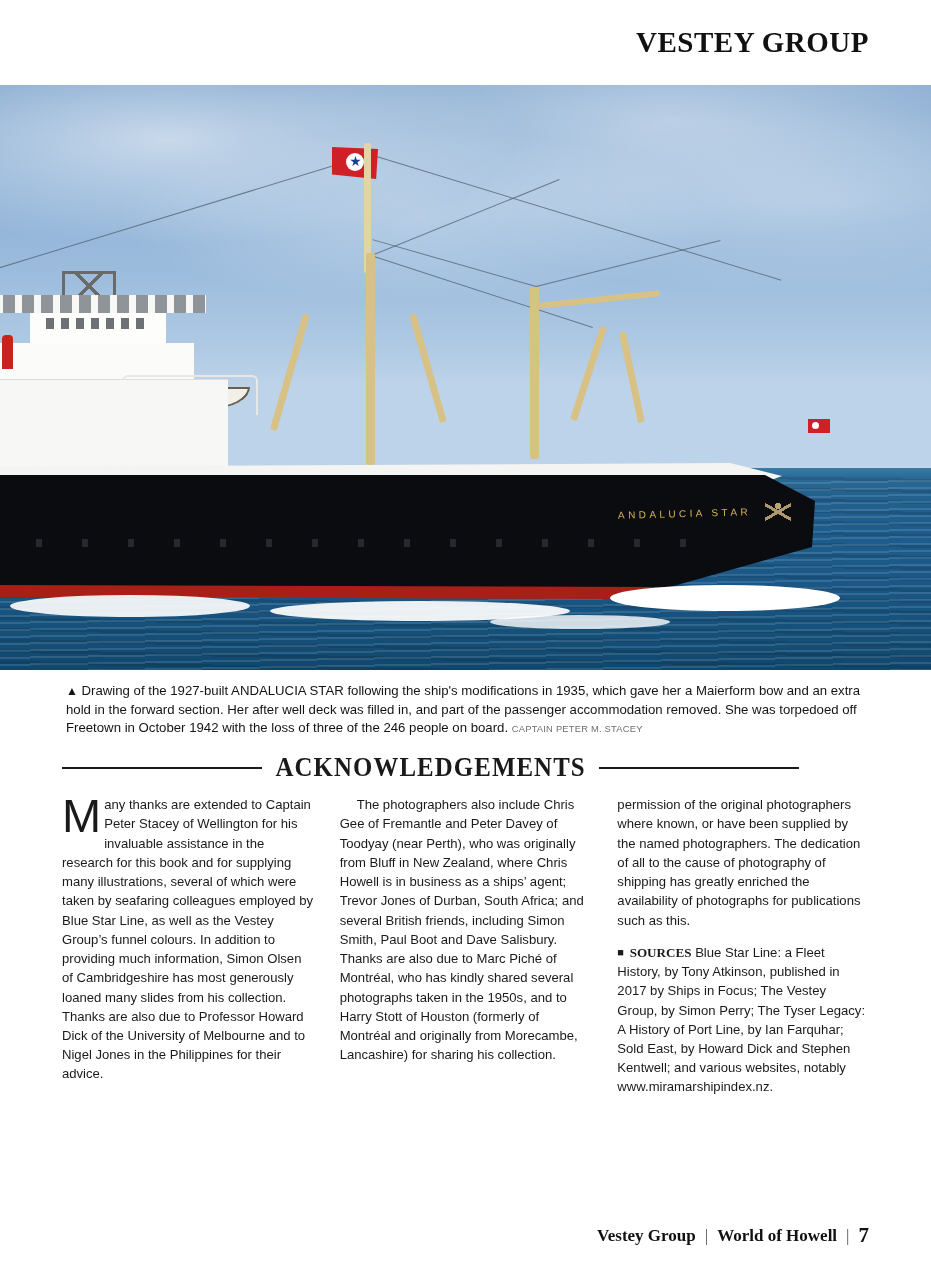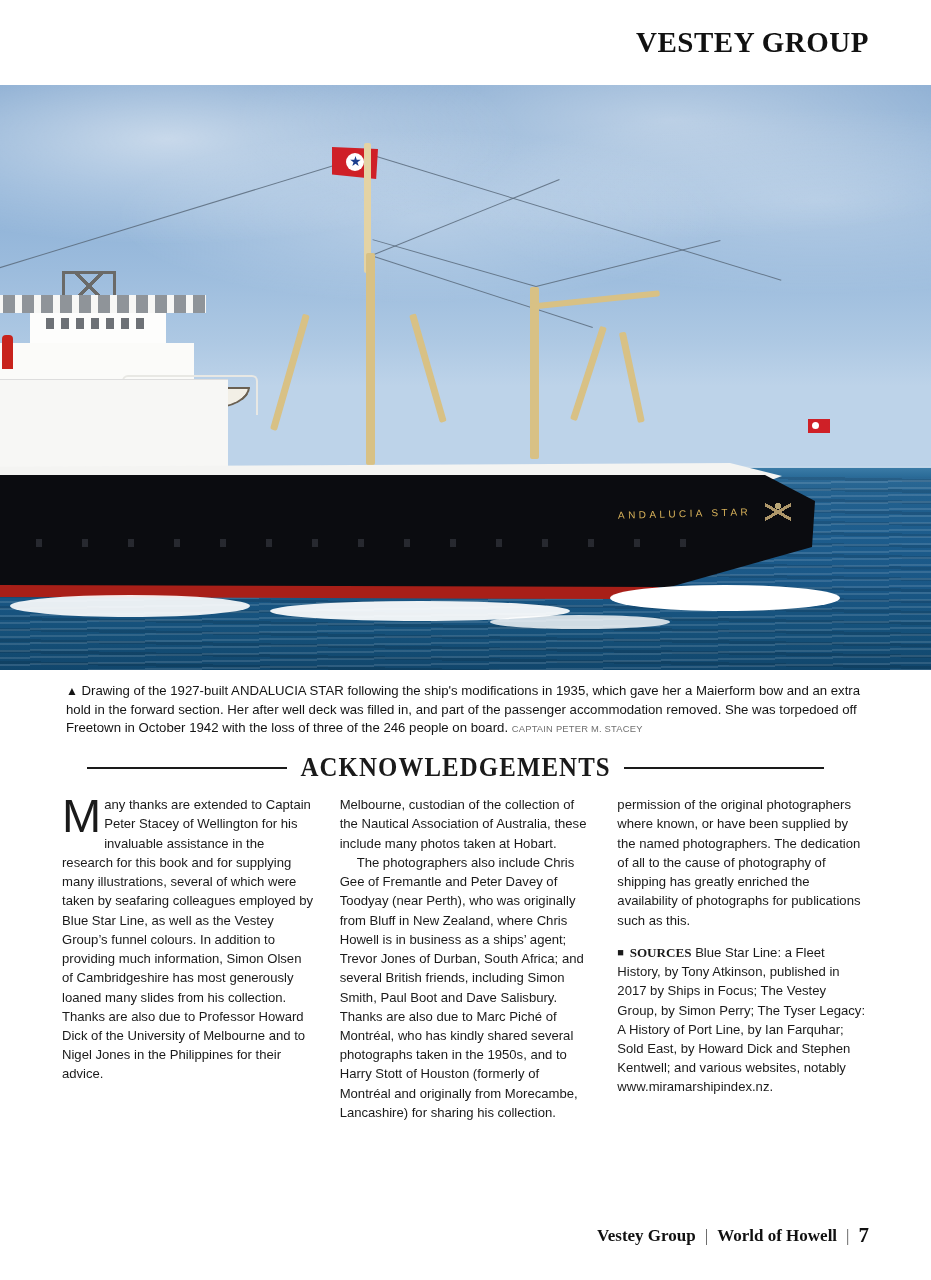--- a/index.html
+++ b/index.html
@@ -175,21 +175,20 @@
   .caption .tri { font-size:12px; }
   .credit {
     font-size:9.4px; letter-spacing:.2px; color:#6f6f6f;
     text-transform:uppercase;
   }
 
   
   .sec-head {
     display:flex; align-items:center; gap:0;
     padding:14px 62px 0 62px;
-    margin-left:25px;
   }
   .rule { flex:1; height:2px; background:#1a1a1a; }
   .rule.short { max-width:200px; }
   .sec-title {
     font-family:"Liberation Serif", serif;
     font-weight:bold;
     font-size:27px;
     letter-spacing:1.2px;
     white-space:nowrap;
     transform:scaleX(.92);
@@ -302,21 +301,20 @@
   <div class="rule short"></div>
 </div>
 
 <div class="cols">
 
   <div class="col">
     <p class="first"><span class="dropcap">M</span><span>any thanks are extended to Captain Peter Stacey of Wellington for his invaluable assistance in the research for this book and for supplying many illustrations, several of which were taken by seafaring colleagues employed by Blue Star Line, as well as the Vestey Group’s funnel colours. In addition to providing much information, Simon Olsen of Cambridgeshire has most generously loaned many slides from his collection. Thanks are also due to Professor Howard Dick of the University of Melbourne and to Nigel Jones in the Philippines for their advice.</span></p>
   </div>
 
   <div class="col">
-    <p class="first"><span>Melbourne, custodian of the collection of the Nautical Association of Australia, these include many photos taken at Hobart.</span></p>
     <p><span>The photographers also include Chris Gee of Fremantle and Peter Davey of Toodyay (near Perth), who was originally from Bluff in New Zealand, where Chris Howell is in business as a ships’ agent; Trevor Jones of Durban, South Africa; and several British friends, including Simon Smith, Paul Boot and Dave Salisbury. Thanks are also due to Marc Piché of Montréal, who has kindly shared several photographs taken in the 1950s, and to Harry Stott of Houston (formerly of Montréal and originally from Morecambe, Lancashire) for sharing his collection.</span></p>
   </div>
 
   <div class="col">
     <p class="first"><span>permission of the original photographers where known, or have been supplied by the named photographers. The dedication of all to the cause of photography of shipping has greatly enriched the availability of photographs for publications such as this.</span></p>
     <div class="gap"></div>
     <p class="first"><span class="sq">■</span> <span class="b">SOURCES</span> <span>Blue Star Line: a Fleet History, by Tony Atkinson, published in 2017 by Ships in Focus; The Vestey Group, by Simon Perry; The Tyser Legacy: A History of Port Line, by Ian Farquhar; Sold East, by Howard Dick and Stephen Kentwell; and various websites, notably www.miramarshipindex.nz.</span></p>
   </div>
 
 </div>

